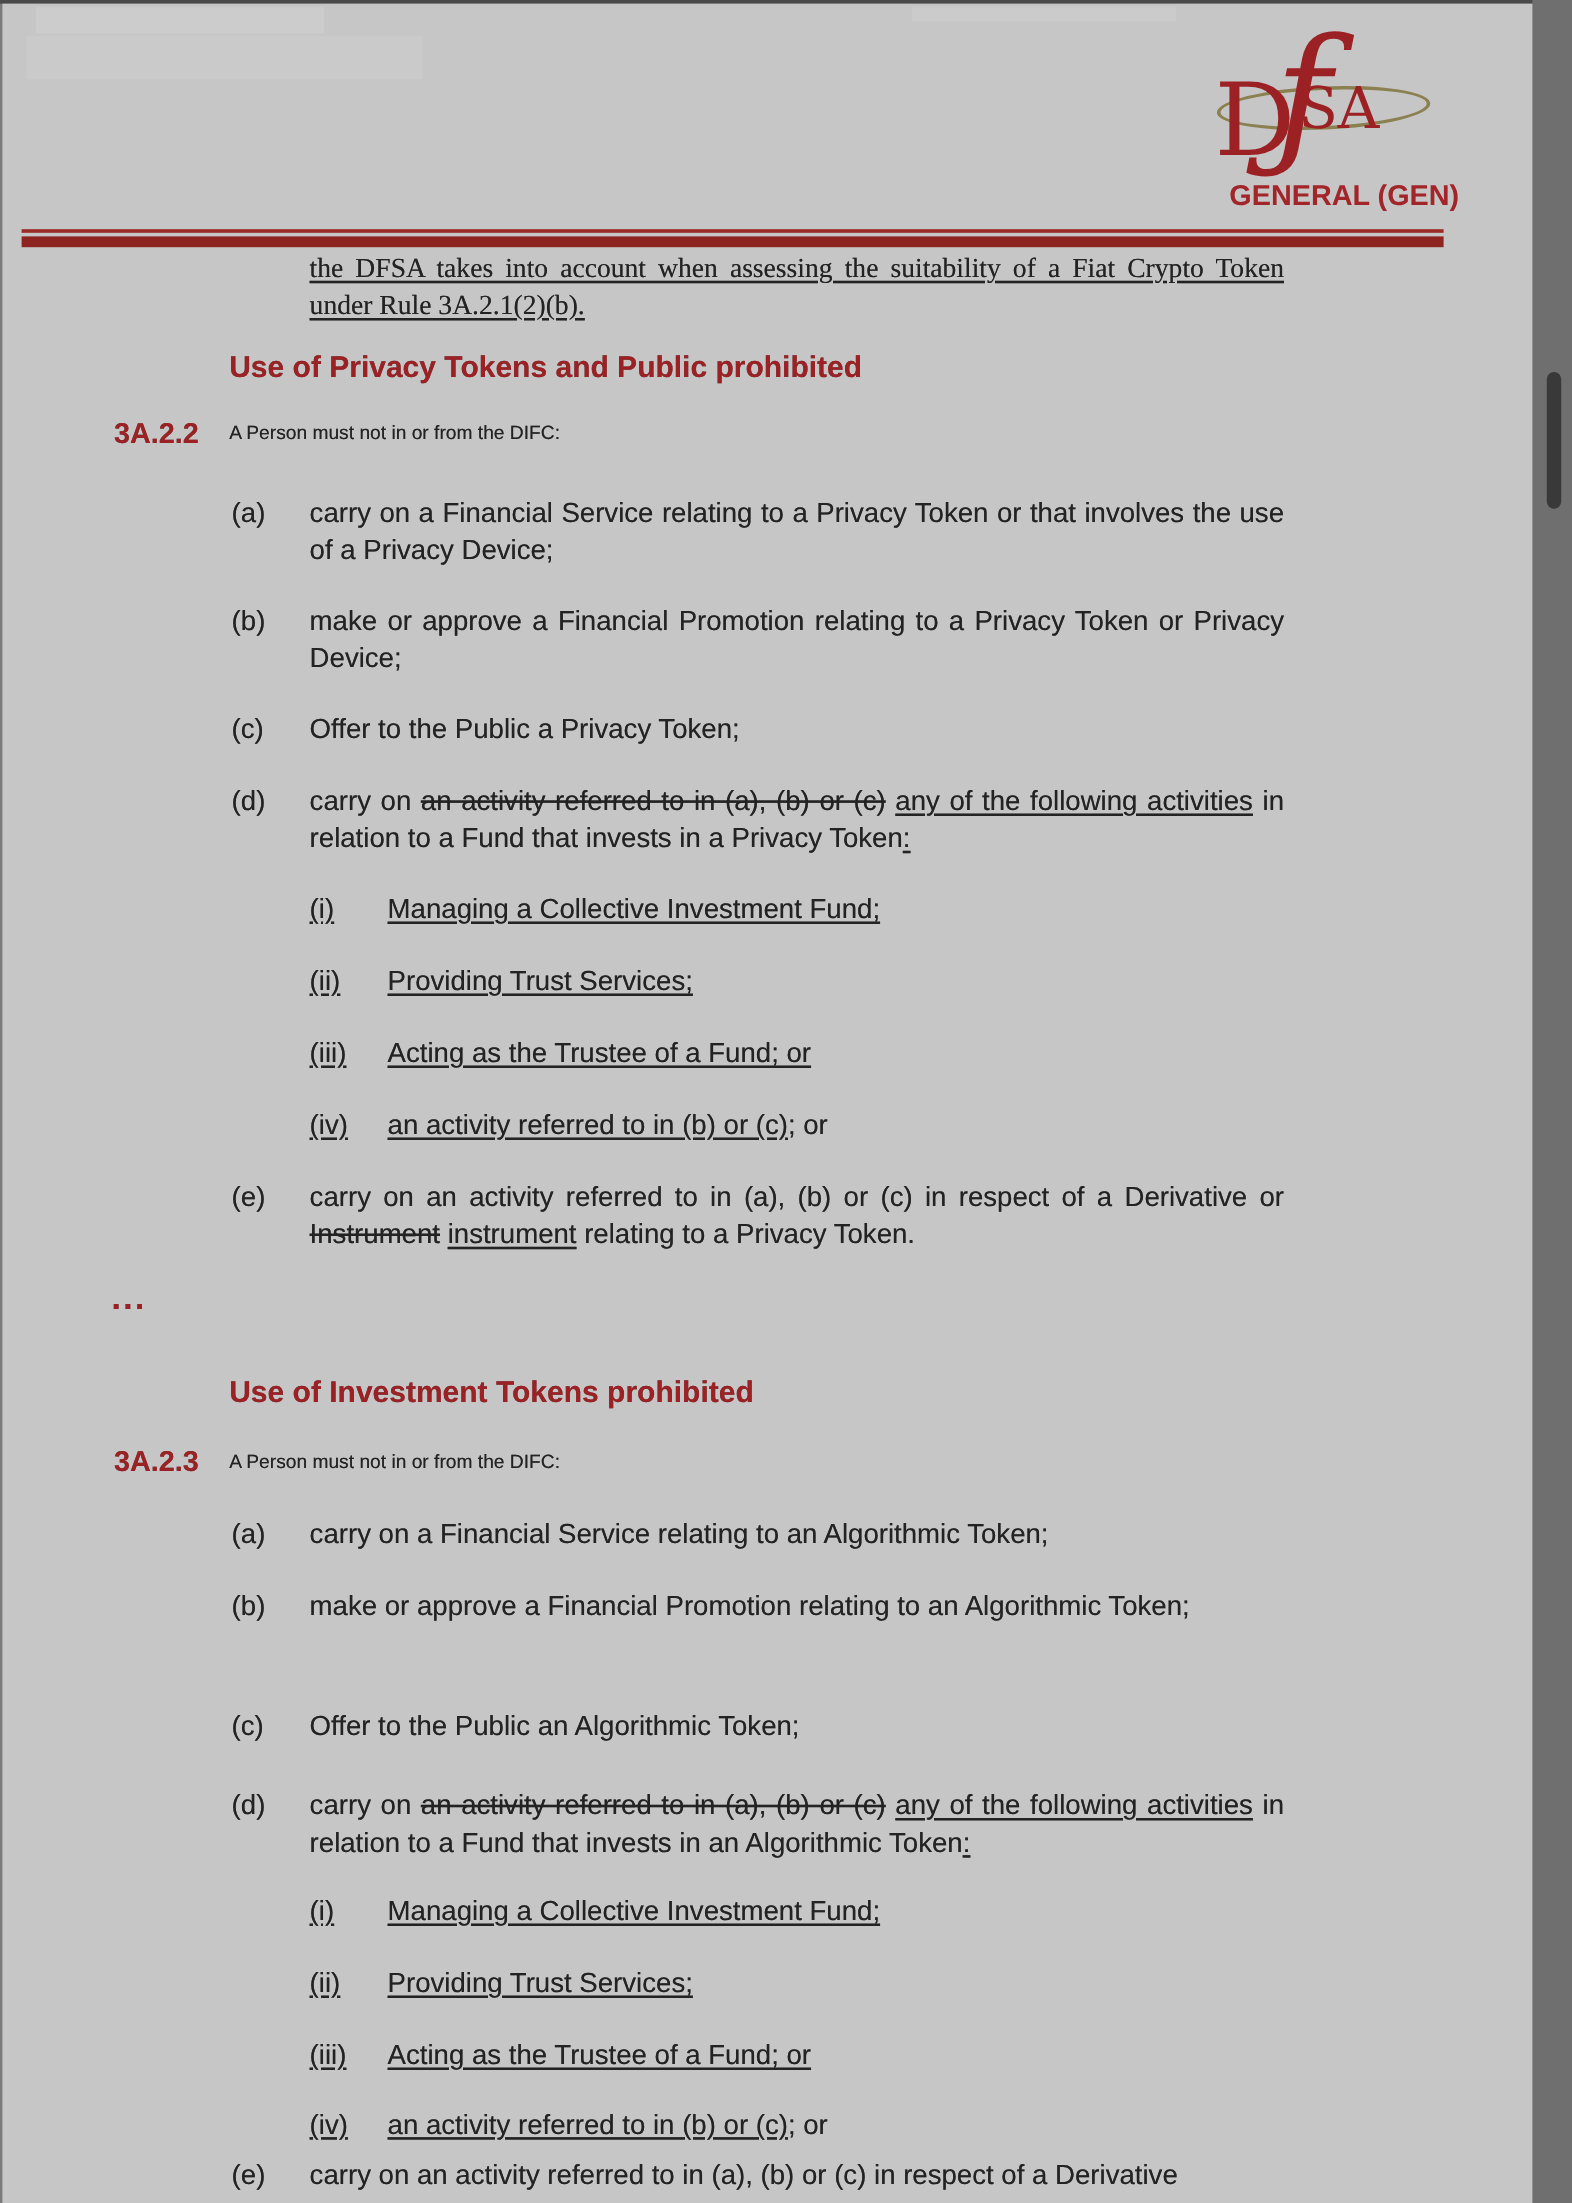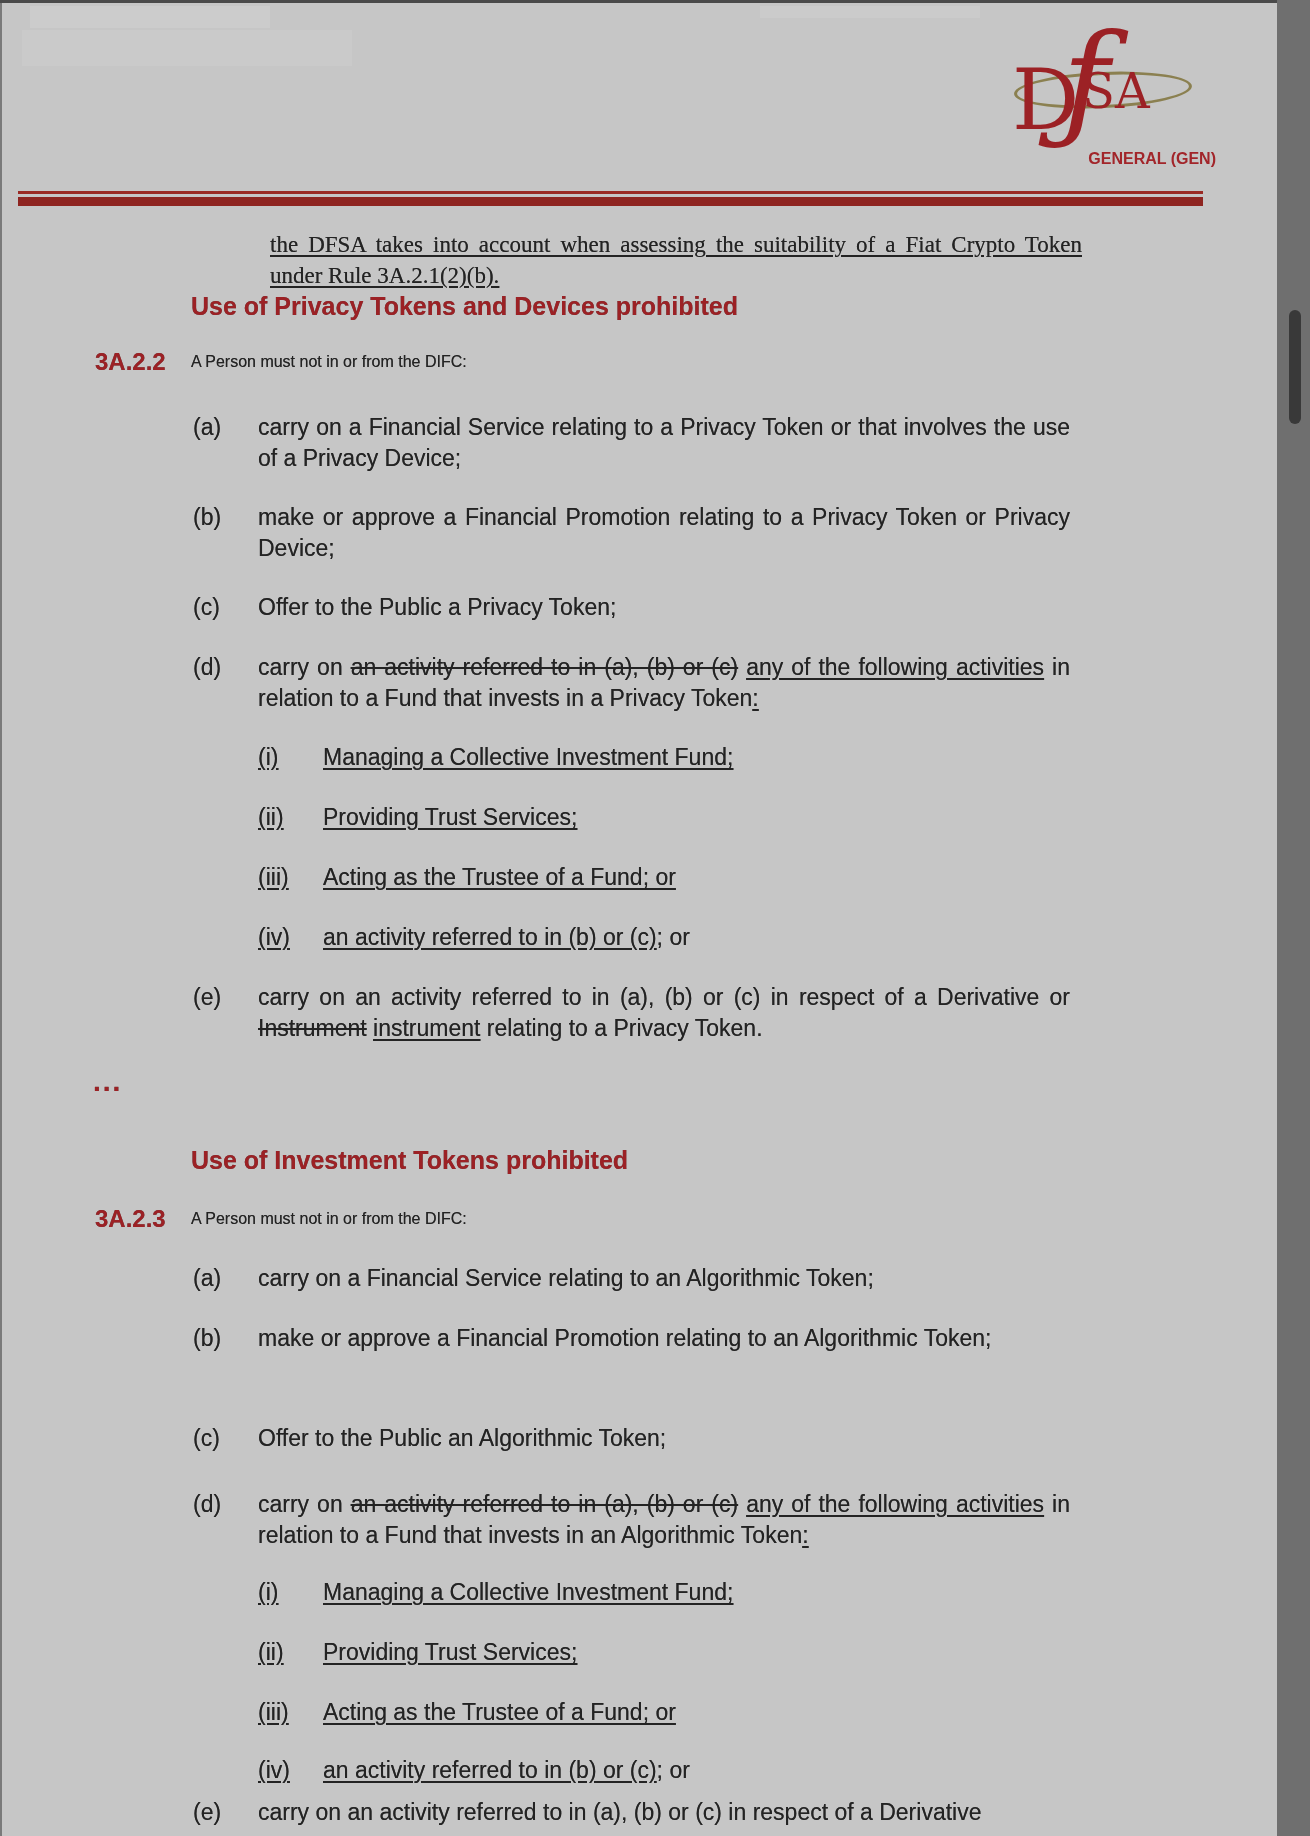--- a/index.html
+++ b/index.html
@@ -31,31 +31,31 @@
   .scroll-thumb{position:absolute;left:12px;top:310px;width:12px;height:114px;border-radius:6px;background:var(--thumb);}
   
   .logo{position:absolute;left:1010px;top:36px;width:170px;height:106px;z-index:5;}
   .logo span{position:absolute;line-height:1;font-family:"DejaVu Serif","Liberation Serif",serif;color:var(--accent);}
   .logo-ellipse{position:absolute;left:4px;top:36px;width:172px;height:30px;border:3px solid var(--olive);border-radius:50%;transform:rotate(-2.5deg);z-index:1;}
   .logo-d{left:2px;top:22px;font-size:84px;z-index:2;}
   .logo-sa{left:72px;top:31px;font-size:48px;z-index:2;}
   .logo-f{left:52px;top:-20px;font-size:128px;font-style:italic;z-index:3;}
   .module-label{
     position:absolute;right:94px;top:150px;z-index:5;
-    font-size:16px;font-weight:bold;color:#a2252a;white-space:nowrap;
+    font-size:24px;font-weight:bold;color:#a2252a;white-space:nowrap;
   }
   
   .rule{position:absolute;left:18px;top:191px;width:1185px;z-index:5;}
   .rule-top{height:3px;background:var(--rule-red-top);}
   .rule-gap{height:3px;}
   .rule-bot{height:9px;background:var(--rule-red-bot);}
   
   .doc{position:absolute;font-size:23px;line-height:31px;color:var(--ink);text-shadow:0 0 .5px rgba(20,20,20,.6);}
   .serif{font-family:"Liberation Serif","DejaVu Serif",serif;}
-  .intro{left:258px;top:229px;width:812px;text-align:justify;margin-left:12px;}
+  .intro{left:258px;top:208px;width:812px;text-align:justify;}
   .h{font-weight:bold;font-size:25px;line-height:30px;color:var(--accent);white-space:nowrap;}
   .num{font-weight:bold;font-size:24px;color:var(--accent);white-space:nowrap;}
   .lead{font-size:16px;white-space:nowrap;}
   .ellipsis{font-weight:bold;font-size:28px;letter-spacing:2px;color:var(--accent);line-height:20px;}
   .item{position:absolute;left:193px;width:884px;}
   .item .item-label{position:absolute;left:0;top:0;}
   .item .item-text{margin-left:65px;width:812px;}
   .item.sub{left:258px;}
   .item.sub .item-text{width:auto;white-space:nowrap;}
   .justify{text-align:justify;}
@@ -81,21 +81,21 @@
 <div class="module-label">GENERAL (GEN)</div>
 
 <div class="rule">
   <div class="rule-top"></div>
   <div class="rule-gap"></div>
   <div class="rule-bot"></div>
 </div>
 
 <div class="doc serif intro seg-underline">the DFSA takes into account when assessing the suitability of a Fiat Crypto Token under Rule 3A.2.1(2)(b).</div>
 
-<div class="doc h" style="left:191px;top:291px;">Use of Privacy Tokens and Devices prohibited</div>
+<div class="doc h" style="left:191px;top:291px;">Use of Privacy Tokens and Public prohibited</div>
 <div class="doc num" style="left:95px;top:346px;">3A.2.2</div>
 <div class="doc lead" style="left:191px;top:346px;">A Person must not in or from the DIFC:</div>
 
 <div class="doc ellipsis" style="left:93px;top:1072px;">...</div>
 <div class="doc h" style="left:191px;top:1145px;">Use of Investment Tokens prohibited</div>
 <div class="doc num" style="left:95px;top:1203px;">3A.2.3</div>
 <div class="doc lead" style="left:191px;top:1203px;">A Person must not in or from the DIFC:</div>
 
 <div id="items-root">
     <div class="doc item" style="top: 412px;">

